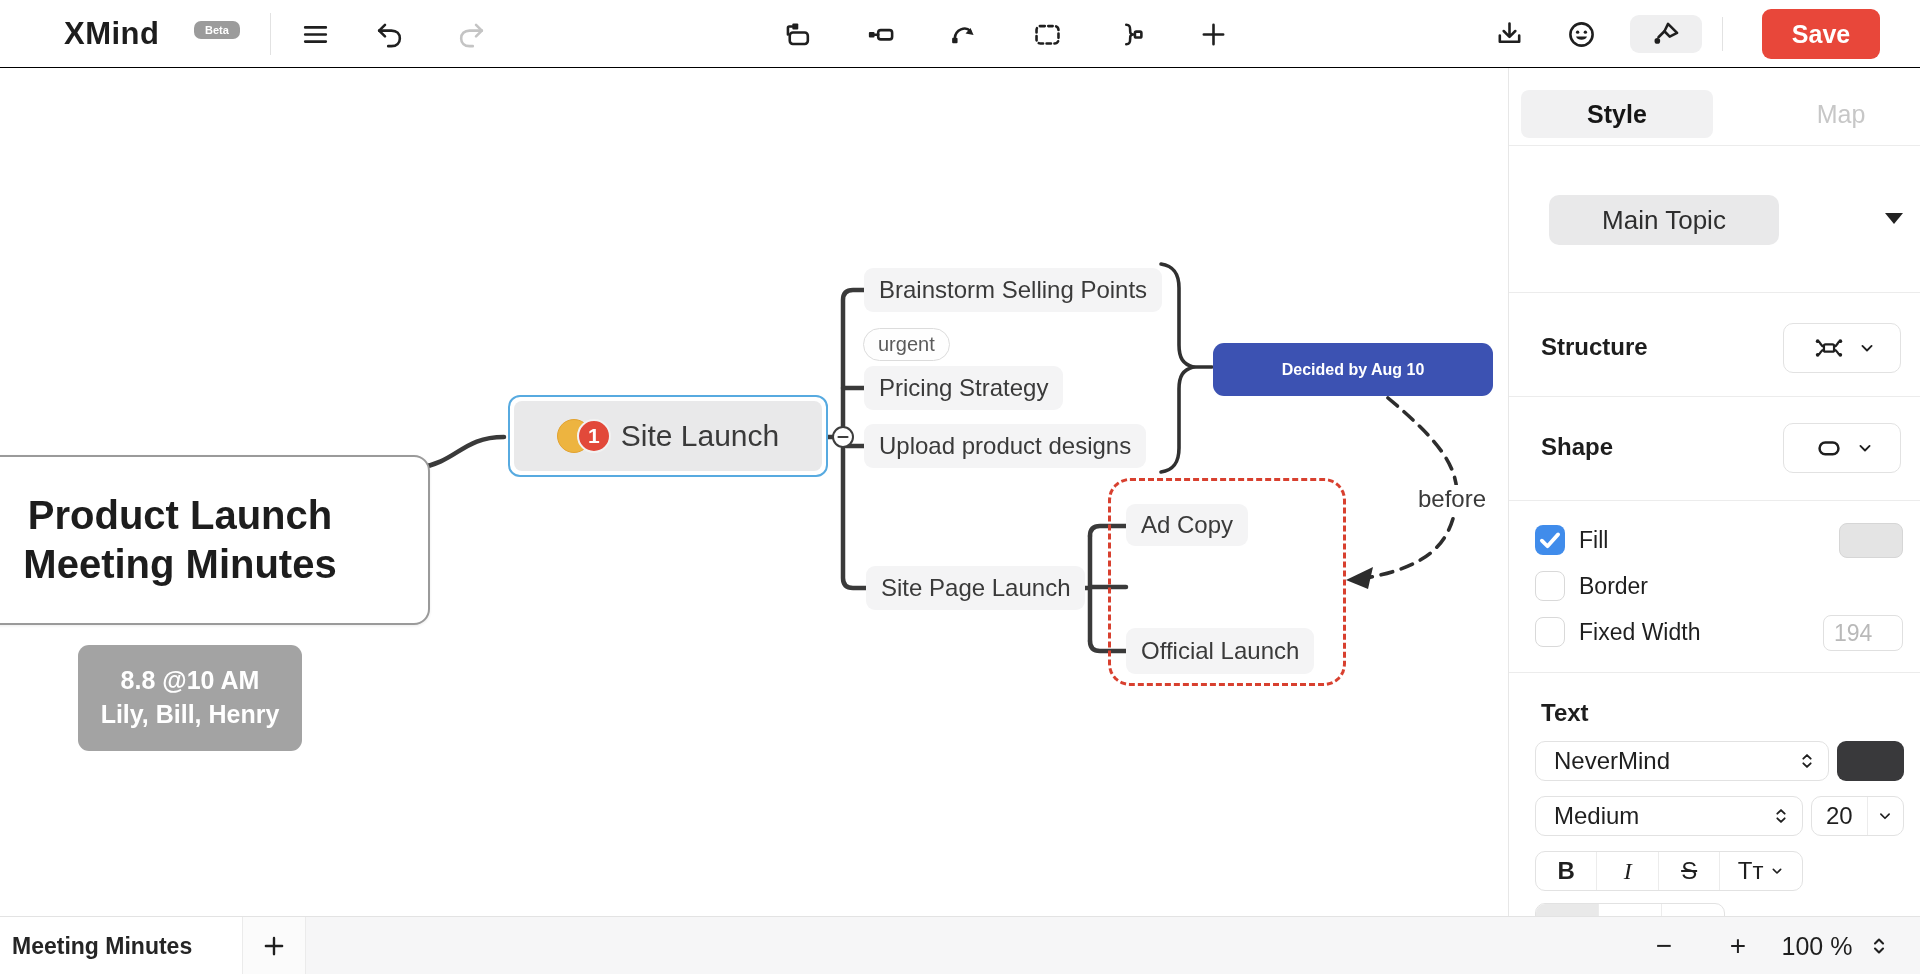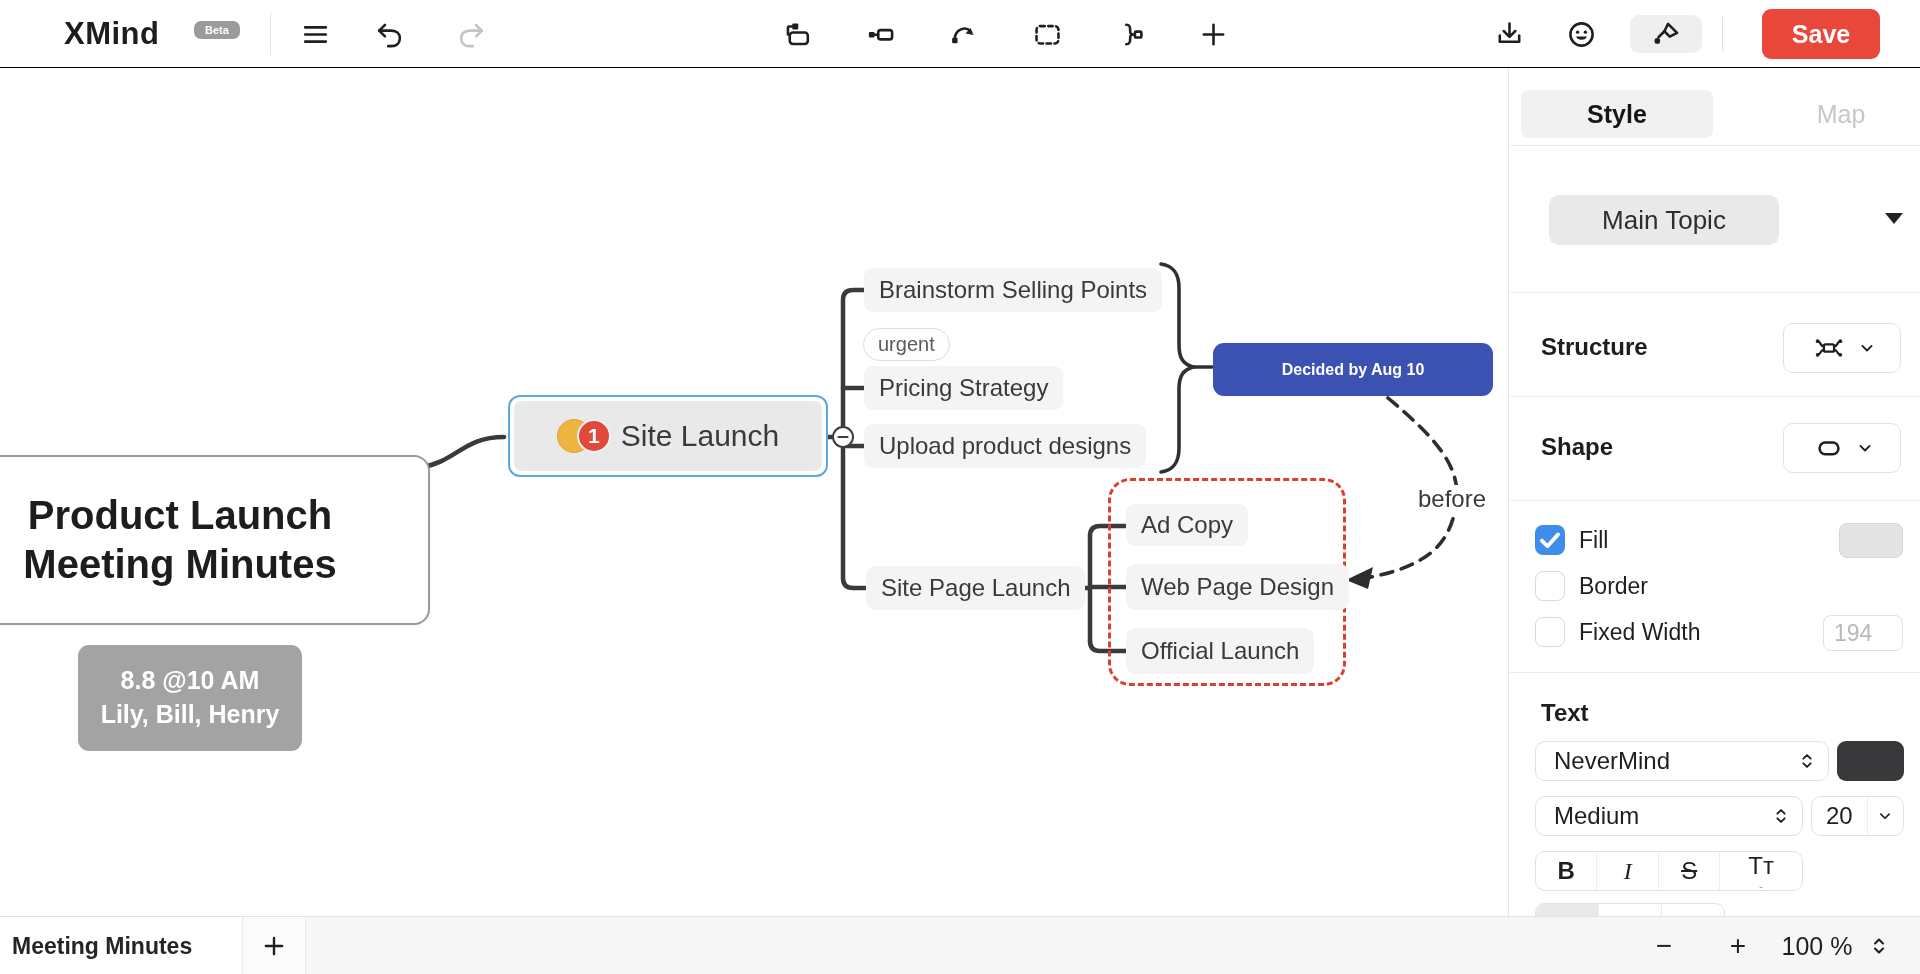--- a/index.html
+++ b/index.html
@@ -89,21 +89,21 @@
   #fixed-width-input { position:absolute; left:314px; top:547px; width:80px; height:36px;
     border:1.5px solid #e0e0e0; border-radius:8px; font-size:23px; color:#b9b9b9;
     padding-left:10px; font-family:"Liberation Sans",sans-serif; background:#fff; }
   .selwide { position:absolute; border:1.5px solid #e2e2e2; border-radius:10px; background:#fff;
     display:flex; align-items:center; font-size:24px; color:#1f1f1f; cursor:pointer; }
   .seltext { padding-left:18px; flex:1; }
   .fmtgroup { position:absolute; border:1.5px solid #e2e2e2; border-radius:10px; background:#fff;
     display:flex; overflow:hidden; }
   .fmtcell { display:flex; align-items:center; justify-content:center; font-size:24px;
     color:#1f1f1f; border-right:1px solid #ececec; cursor:pointer; }
-  .fmtcell:last-child { border-right:none;flex-direction:column; }
+  .fmtcell:last-child { border-right:none; }
 
   
   #bottombar { position:absolute; left:0; top:916px; width:1920px; height:58px;
     background:#f6f6f7; border-top:1px solid #e3e3e3; z-index:30; }
   #sheet-tab { position:absolute; left:0; top:0; width:243px; height:58px; background:#fff;
     border-right:1px solid #ebebeb; display:flex; align-items:center; padding-left:12px;
     font-size:23px; font-weight:700; color:#252525; }
   #add-sheet { position:absolute; left:243px; top:0; width:63px; height:58px; background:#fbfbfb;
     border-right:1px solid #ebebeb; display:flex; align-items:center; justify-content:center;
     cursor:pointer; }
@@ -265,23 +265,20 @@
   <div class="node childnode" style="left:864px; top:298px;">
     <span>Pricing Strategy</span>
     </div>
   <div class="node childnode" style="left:866px; top:498px;">
     <span>Site Page Launch</span>
     </div>
 
   <div class="node childnode" style="left:1126px; top:436px; height:42px;">
     <span>Ad Copy</span>
     </div>
-  <div class="node childnode" style="left:1126px; top:496px; height:46px;">
-    <span>Web Page Design</span>
-    </div>
   <div class="node childnode" style="left:1126px; top:560px; height:46px;">
     <span>Official Launch</span>
     </div>
 
   <div id="decided-node" class="node">
     <span>Decided by Aug 10</span>
     </div>
 
   <div id="before-label" class="node">
     <span>before</span></div>

